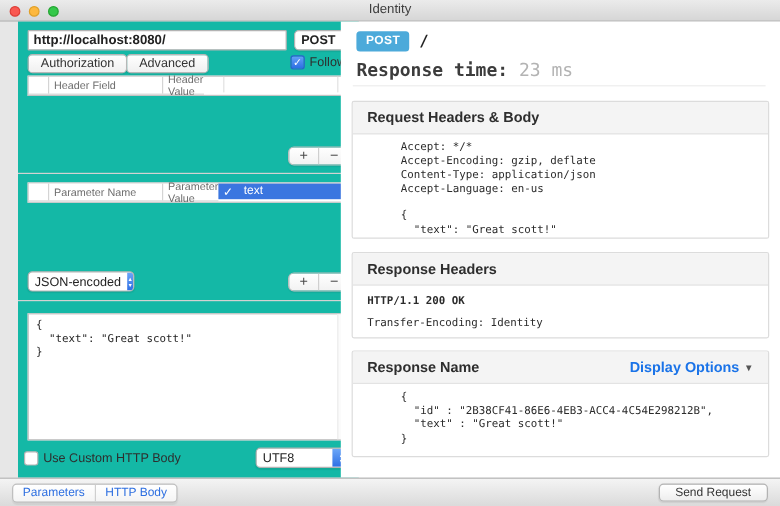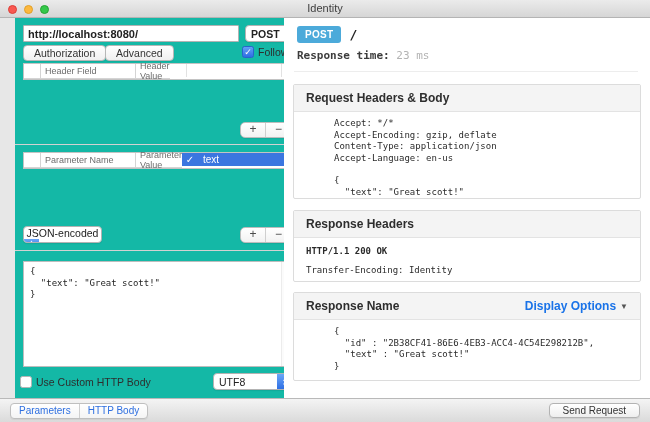--- a/index.html
+++ b/index.html
@@ -49,21 +49,21 @@
   }
   .popup .popup-label { flex:1; padding:0 5px; font-size:10.5px; color:#222; white-space:nowrap; }
   .popup-cap {
     width:15px; align-self:stretch; display:flex; flex-direction:column;
     align-items:center; justify-content:center;
     background:linear-gradient(#6ca7f8,#2e6fe4); color:#fff;
   }
   .popup-cap .chev { font-size:8px; line-height:8px; }
   .popup-cap .arr { font-size:4.5px; line-height:5px; }
   .method-popup { left:230px; top:7px; width:47px; height:17px; }
-  .encoding-popup { left:8px; top:208px; width:79px; height:17px;flex-direction:column; }
+  .encoding-popup { left:8px; top:208px; width:89px; height:17px; }
   .charset-popup { left:198px; top:355px; width:80px; height:17px; }
 
   .btn {
     position:absolute; height:16px; border:1px solid #b7b7b7; border-radius:4px;
     background:linear-gradient(#ffffff,#f0f0f0); font-family:"Liberation Sans",sans-serif;
     font-size:10.5px; color:#333; padding:0 10px; line-height:14px;
     box-shadow:0 1px 1px rgba(0,0,0,0.06);
   }
   .auth-btn { left:8px; top:27px; }
   .adv-btn { left:90px; top:27px; }
@@ -130,21 +130,21 @@
     background:#fbfbfb; border-left:1px solid #ececec;
   }
 
   
   .badge-row { position:absolute; left:13px; top:8px; display:flex; align-items:center; gap:8px; }
   .method-badge {
     background:#4caada; color:#fff; font-weight:bold; font-size:10px;
     padding:3px 8px; border-radius:3px; letter-spacing:0.3px;
   }
   .req-path { font-family:"DejaVu Sans Mono", monospace; font-weight:bold; font-size:13px; color:#222; }
-  .time-row { position:absolute; left:13px; top:31px; font-family:"DejaVu Sans Mono", monospace; font-size:11px; }
+  .time-row { position:absolute; left:13px; top:31px; font-family:"DejaVu Sans Mono", monospace; font-size:15px; }
   .time-label { font-weight:bold; color:#3c3c3c; }
   .time-value { color:#b3b3b3; }
   .r-hr { position:absolute; top:53px; left:10px; right:12px; border-top:1px solid #ededed; }
 
   .card {
     position:absolute; left:9px; right:9px; background:#fff;
     border:1px solid #dcdcdc; border-radius:2px; overflow:hidden;
   }
   .card1 { top:66px; height:115px; }
   .card2 { top:192px; height:72px; }

